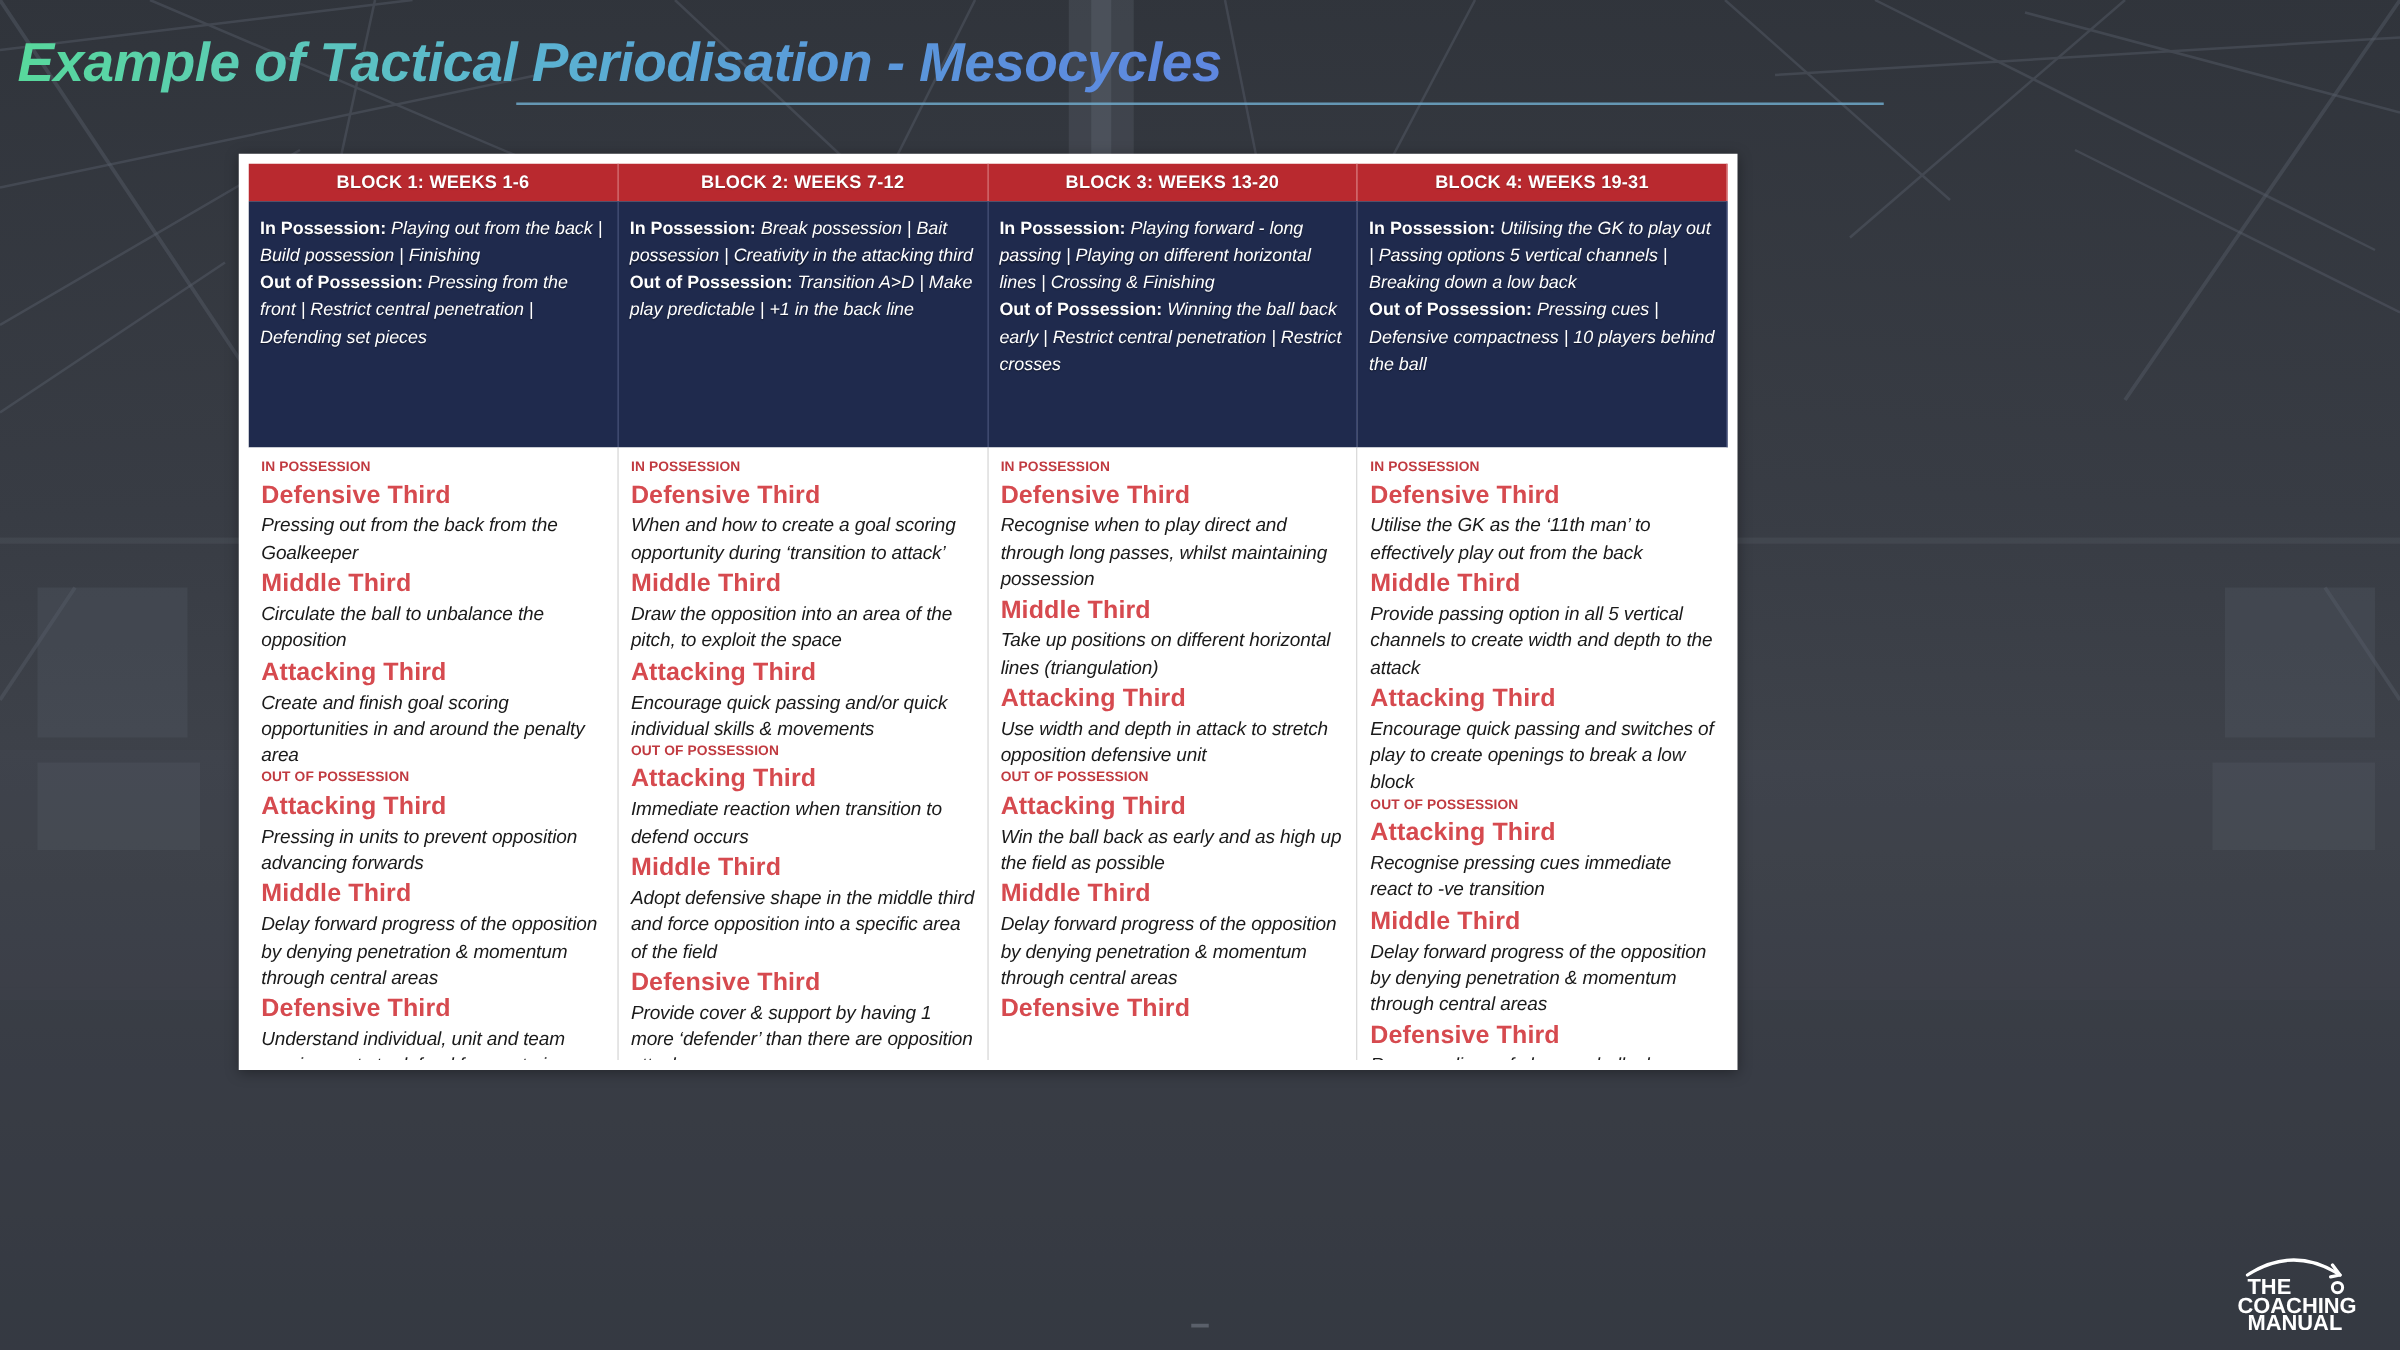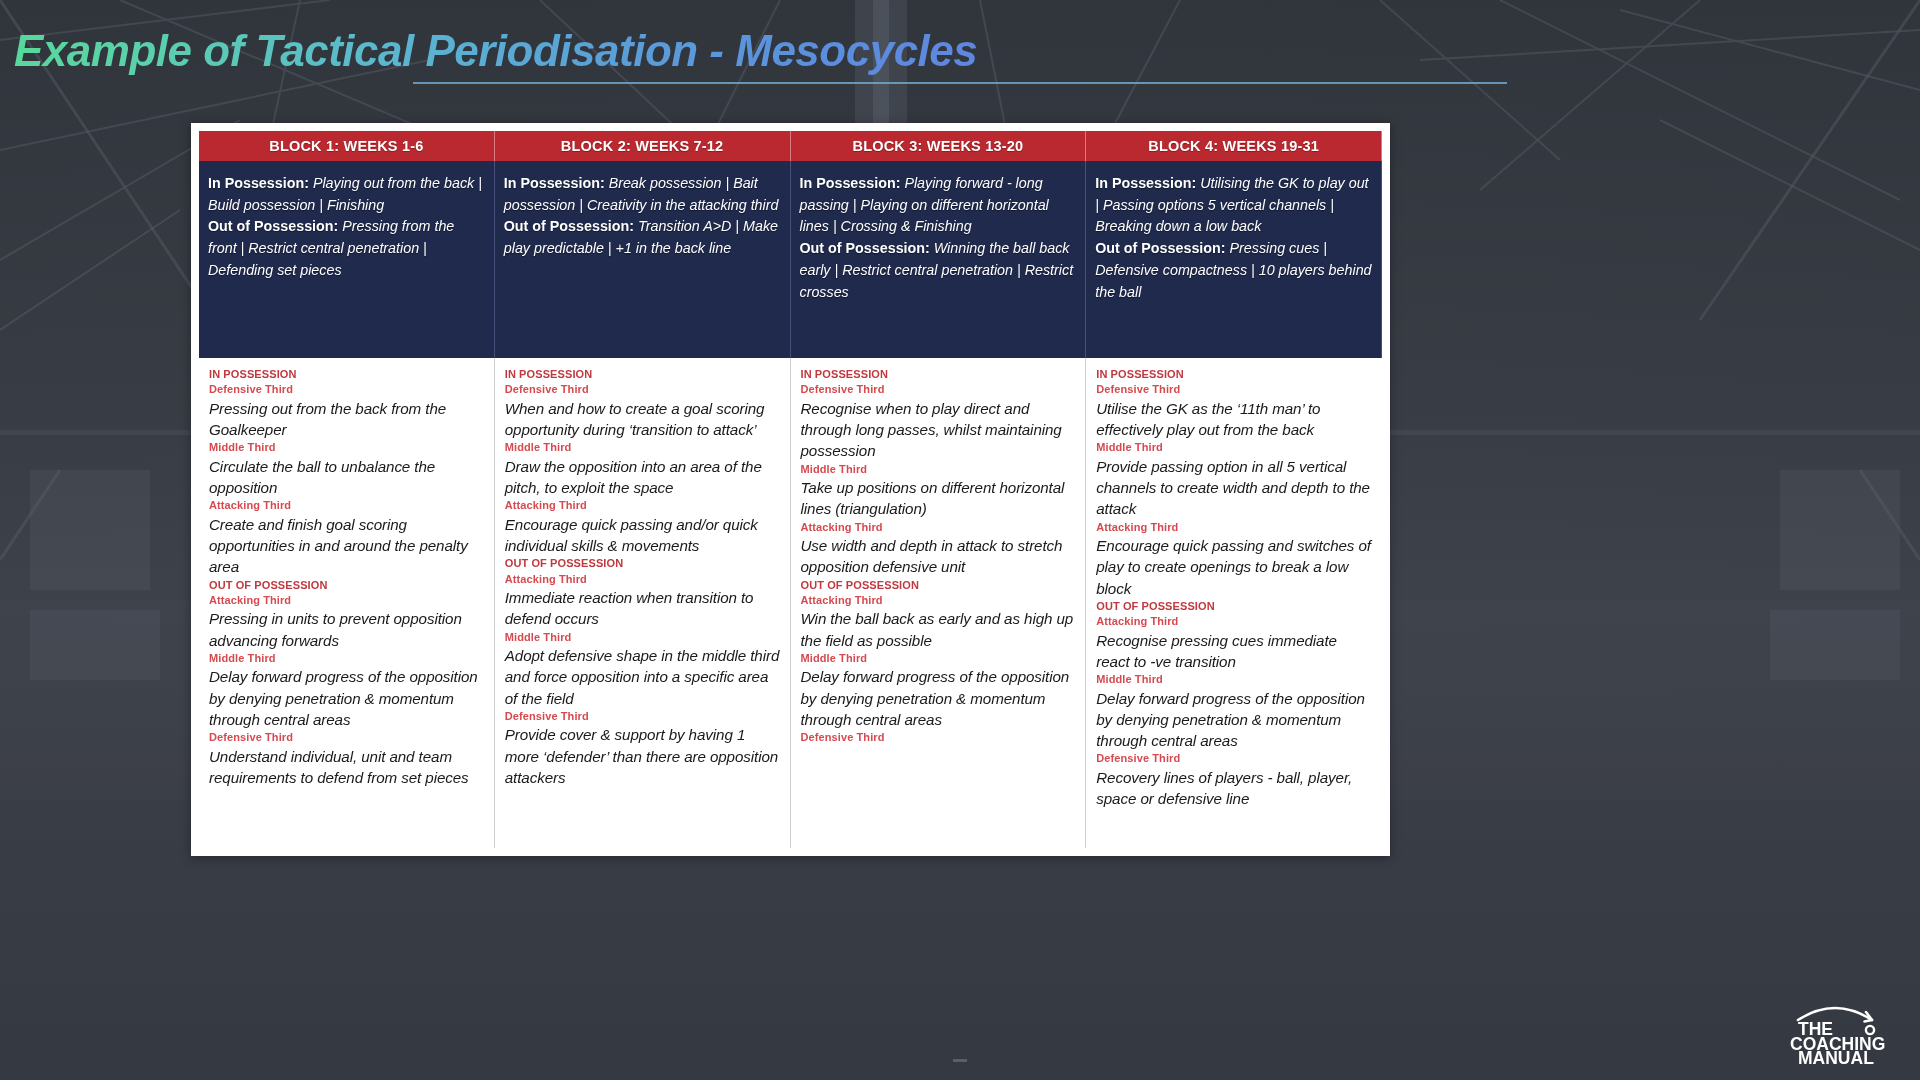--- a/index.html
+++ b/index.html
@@ -117,21 +117,21 @@
   .sec-title {
     color: #c0393f;
     font-weight: bold;
     font-size: 11px;
     line-height: 1.40;
     letter-spacing: .1px;
   }
   .third-title {
     color: #d64a4f;
     font-weight: bold;
-    font-size: 11px;
+    font-size: 20px;
     line-height: 1.40;
     letter-spacing: .1px;
   }
   .detail {
     color: #1a1a1a;
     font-style: italic;
     font-size: 15.2px;
     line-height: 1.40;
     letter-spacing: -0.1px;
   }

